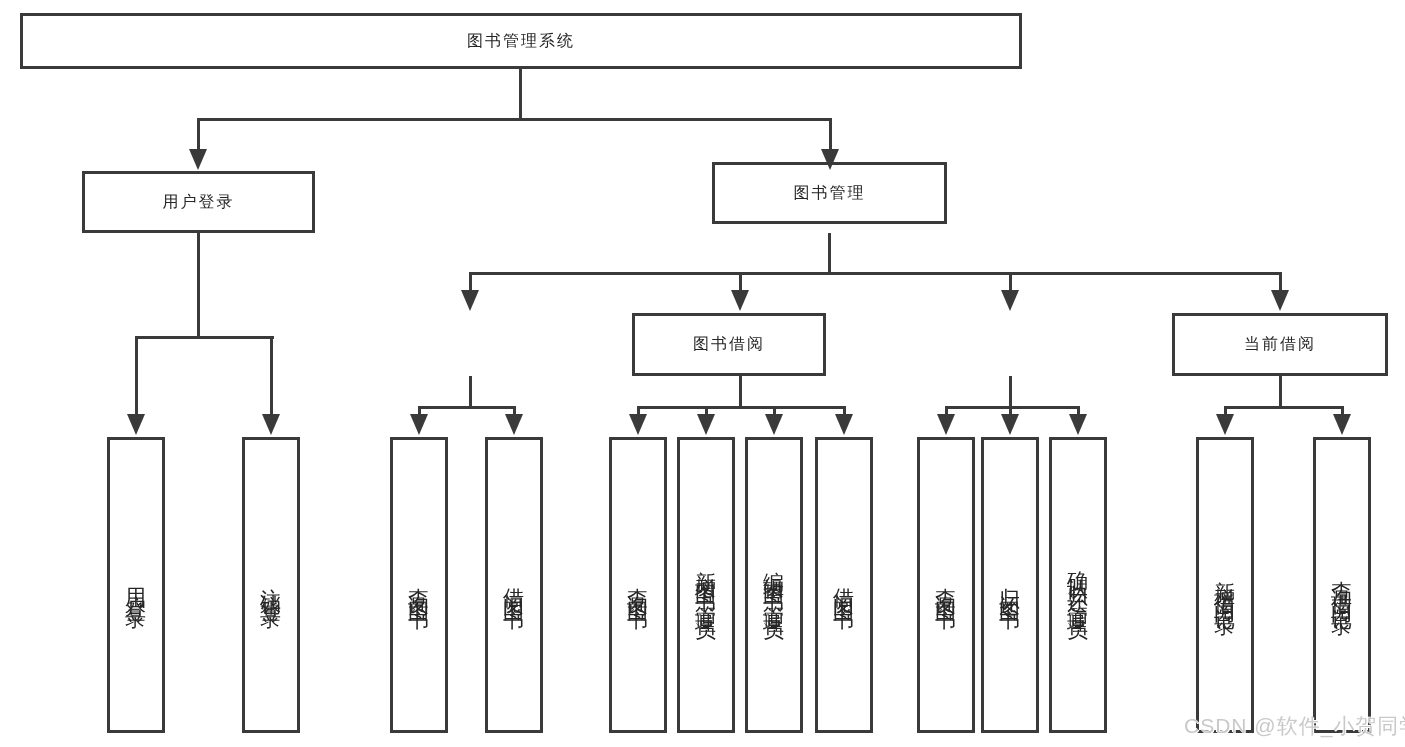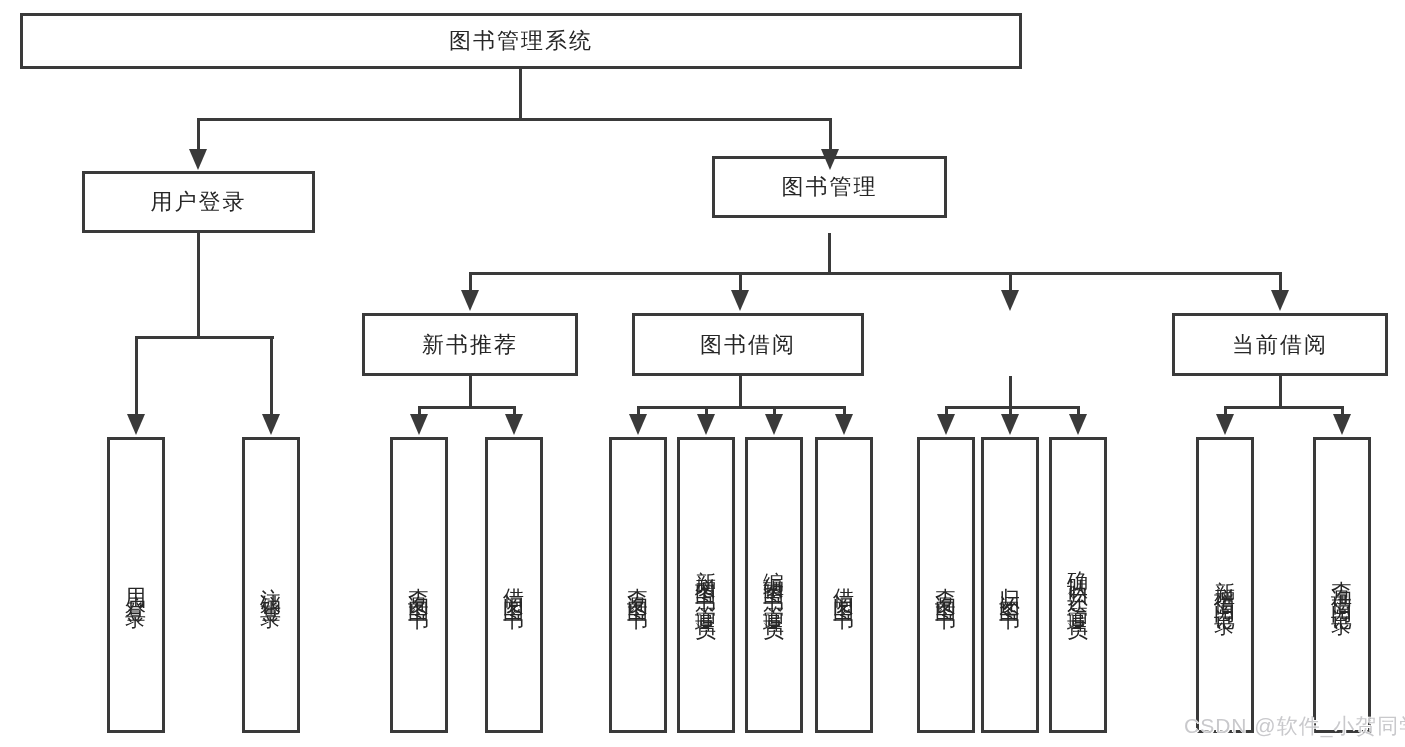--- a/index.html
+++ b/index.html
@@ -18,21 +18,21 @@
   }
   
   .node {
     position: absolute;
     box-sizing: border-box;
     border: 3px solid #3a3a3a;
     background: #ffffff;
     display: flex;
     align-items: center;
     justify-content: center;
-    font-size: 22px;
+    font-size: 16px;
     letter-spacing: 2px;
     color: #262626;
   }
   .vbox {
     top: 437px;
     height: 296px;
     width: 58px;
     writing-mode: vertical-rl;
     text-orientation: mixed;
     letter-spacing: 7px;
@@ -68,24 +68,23 @@
   }
 </style>
 </head>
 <body>
 
 <div class="canvas">
 
   <div class="node" style="left:20px; top:13px; width:1002px; height:56px;">图书管理系统</div>
 
   <div class="node" style="left:82px; top:171px; width:233px; height:62px;">用户登录</div>
-  <div class="node" style="left:712px; top:156px; width:235px; height:62px;">图书管理</div>
+  <div class="node" style="left:712px; top:162px; width:235px; height:62px;">图书管理</div>
 
-  <div class="node" style="left:362px; top:313px; width:216px; height:63px;">新书推荐</div>
-  <div class="node" style="left:632px; top:313px; width:232px; height:63px;">图书借阅</div>
+  <div class="node" style="left:632px; top:313px; width:194px; height:63px;">图书借阅</div>
   <div class="node" style="left:1172px; top:313px; width:216px; height:63px;">当前借阅</div>
 
   <div class="node vbox" style="left:107px;">用户登录</div>
   <div class="node vbox" style="left:242px;">注销登录</div>
 
   <div class="node vbox" style="left:390px;">查询图书</div>
   <div class="node vbox" style="left:485px;">借阅图书</div>
 
   <div class="node vbox" style="left:609px;">查询图书</div>
   <div class="node vbox" style="left:677px;">新增图书（管理员）</div>

